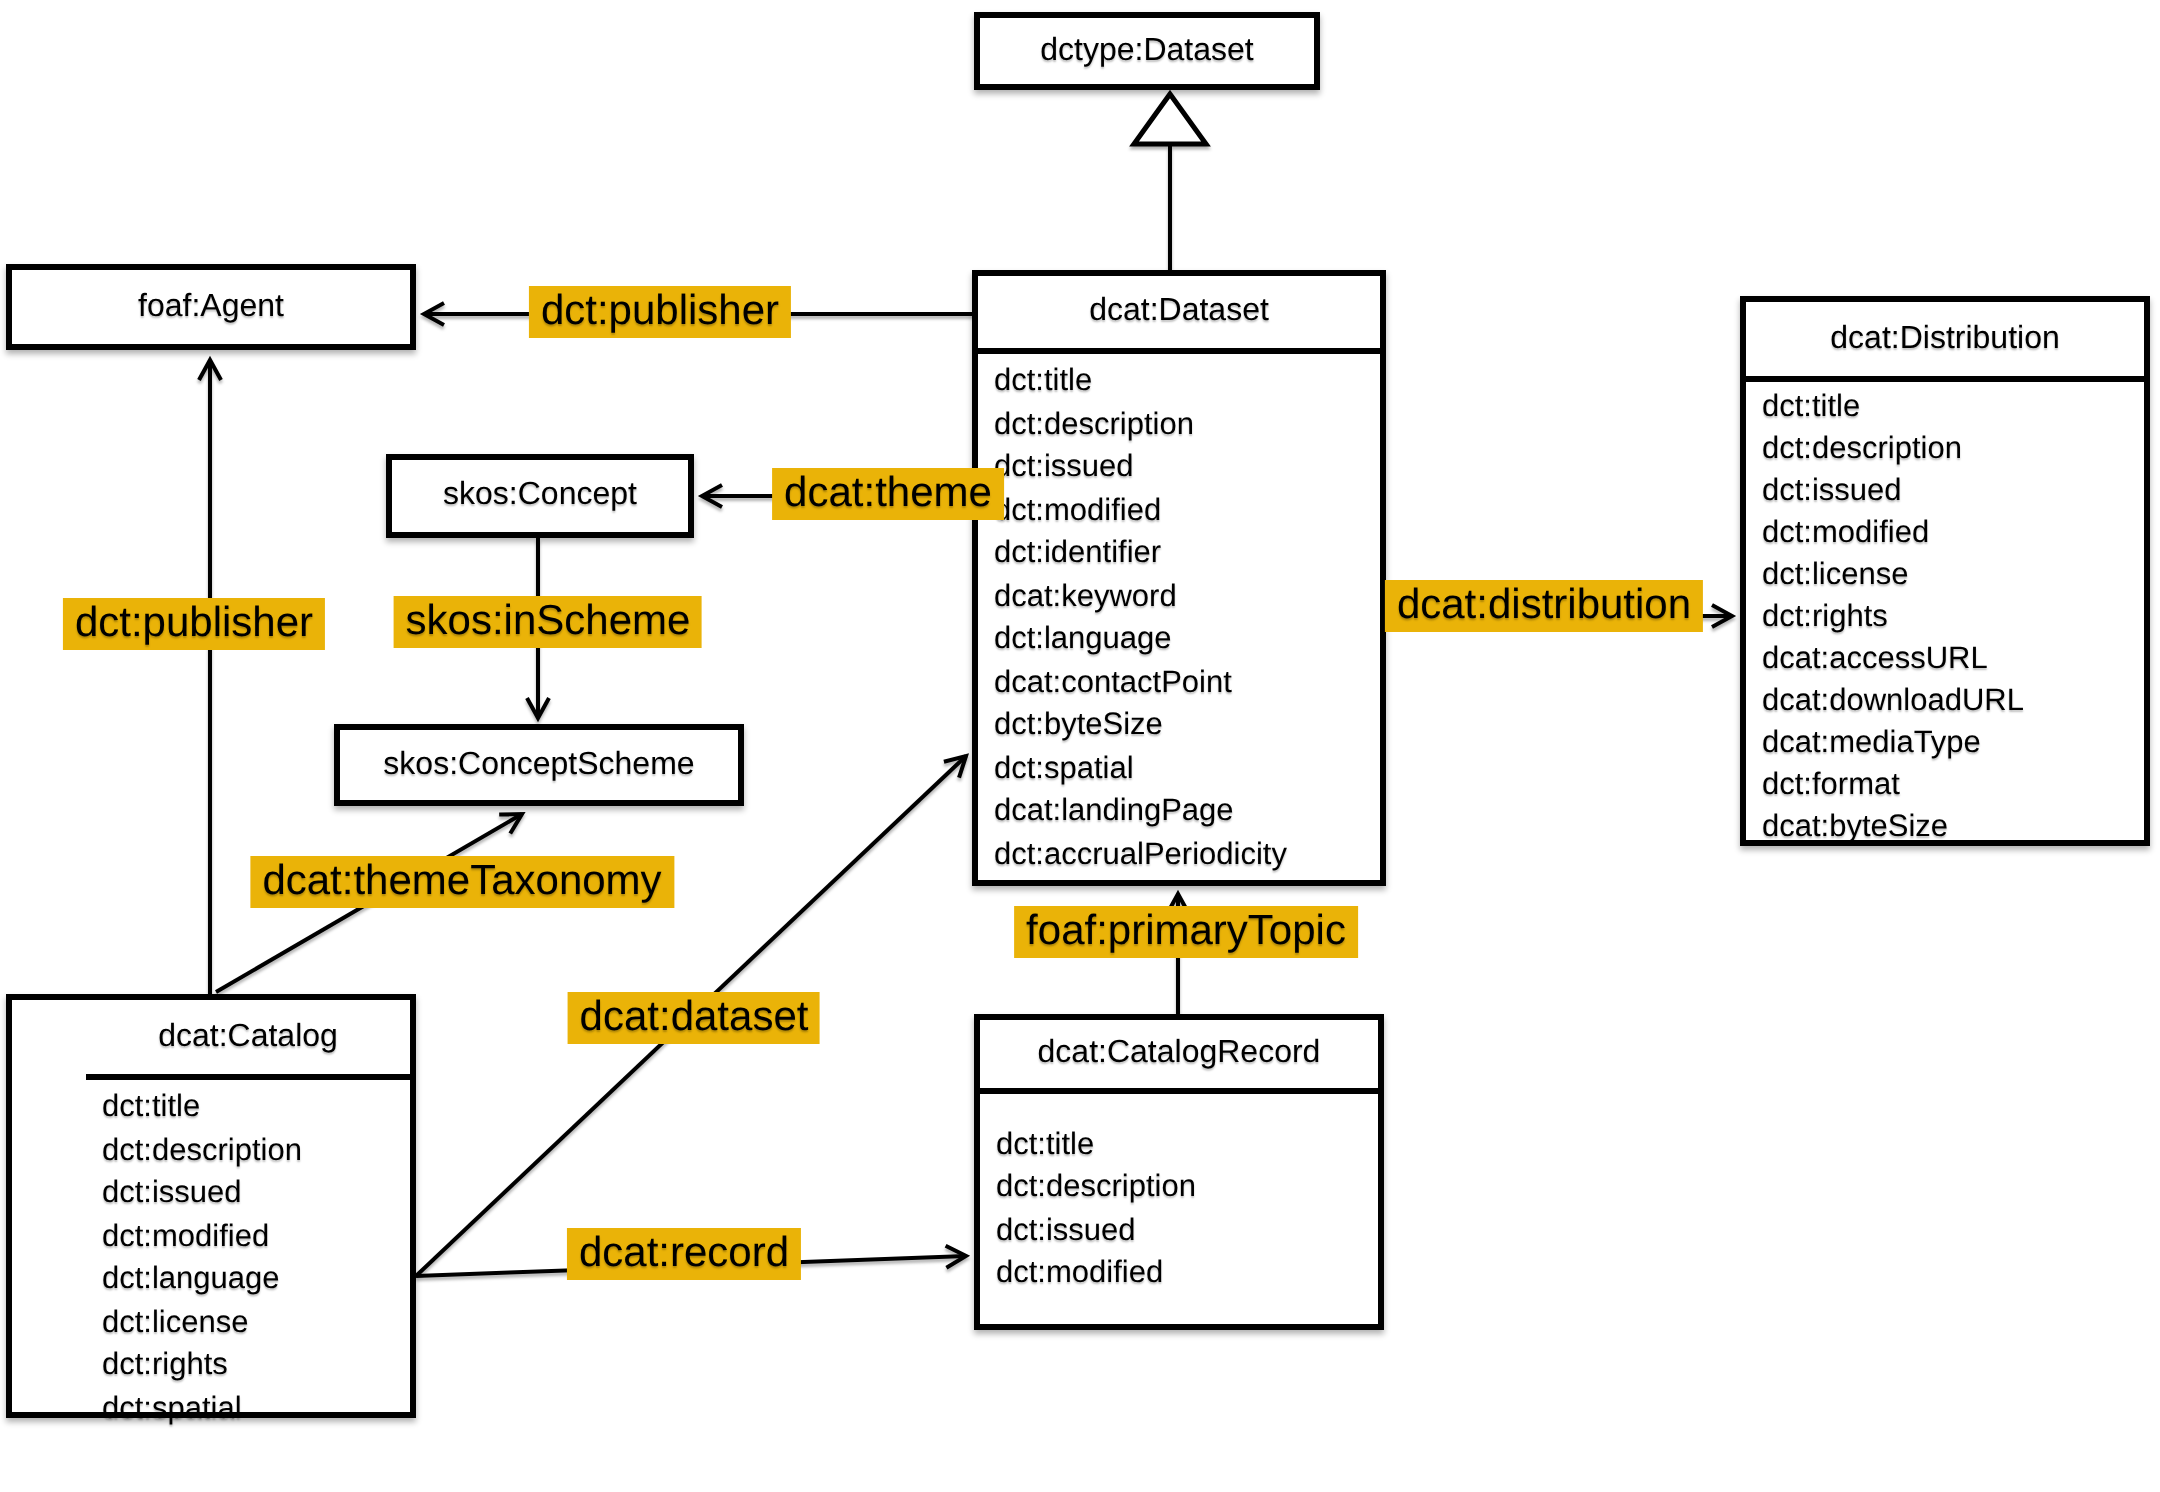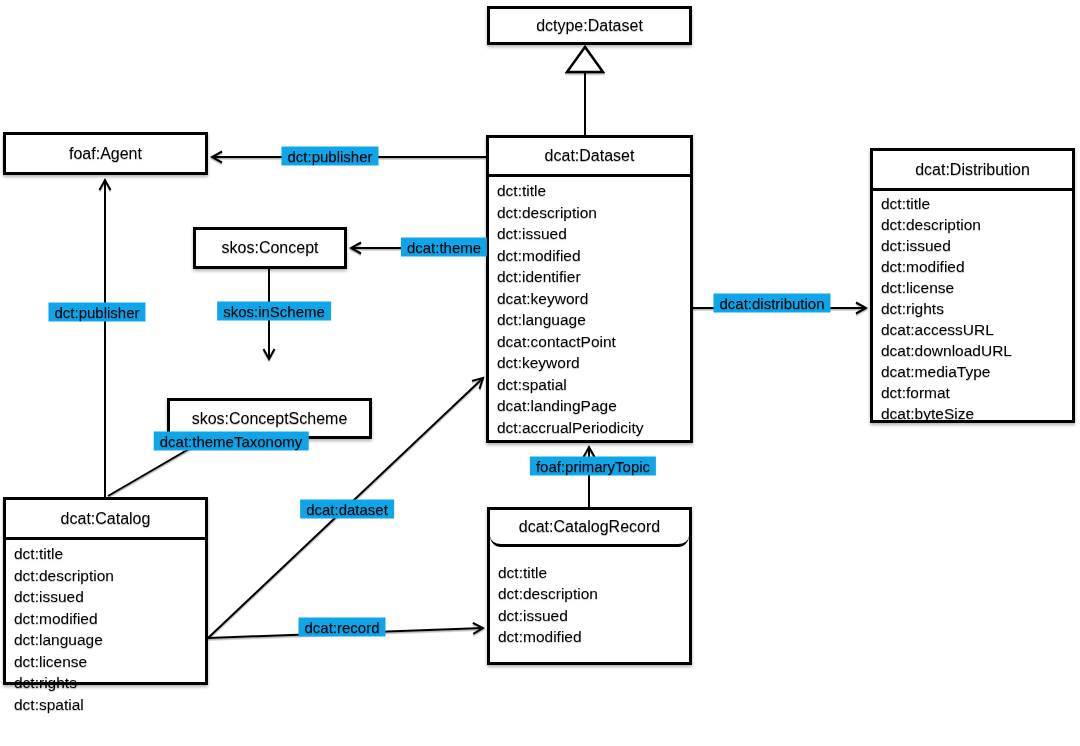--- a/index.html
+++ b/index.html
@@ -20,38 +20,38 @@
     box-sizing:border-box; height:100%;
   }
   .two-comp .uml-title { border-bottom:3px solid #000; }
   .uml-attrs {
     box-sizing:border-box; padding:3px 6px 0 8px; font-size:15.5px;
     line-height:21.5px; text-shadow:0 1px 1px rgba(0,0,0,0.25);
   }
   .uml-attrs.centered { display:flex; flex-direction:column; justify-content:center; padding-top:0; }
 
   
-  #box-dctype-dataset      { left:487px; top:6px;   width:205px; height:39px; }
+  #box-dctype-dataset      { left:487px; top:6px;   width:173px; height:39px; }
   #box-dcat-dataset        { left:486px; top:135px; width:207px; height:308px; }
   #box-dcat-dataset .uml-title { height:39px; }
   #box-foaf-agent          { left:3px;   top:132px; width:205px; height:43px;text-align:right; }
   #box-skos-concept        { left:193px; top:227px; width:154px; height:42px; }
-  #box-skos-conceptscheme  { left:167px; top:362px; width:205px; height:41px;margin-top:36px; }
-  #box-dcat-catalog        { left:3px;   top:497px; width:205px; height:188px; }
+  #box-skos-conceptscheme  { left:167px; top:362px; width:205px; height:41px; }
+  #box-dcat-catalog        { left:3px;   top:497px; width:205px; height:212px;padding-left:37px; }
   #box-dcat-catalog .uml-title { height:40px; }
   #box-dcat-catalogrecord  { left:487px; top:507px; width:205px; height:158px; }
-  #box-dcat-catalogrecord .uml-title { height:37px;border-radius:11px; }
+  #box-dcat-catalogrecord .uml-title { height:37px; }
   #box-dcat-catalogrecord .uml-attrs { height:115px; }
   #box-dcat-distribution   { left:870px; top:148px; width:205px; height:275px; }
   #box-dcat-distribution .uml-title { height:40px; }
   #box-dcat-distribution .uml-attrs { line-height:21px; padding-top:2px; }
 
   .edge-label {
     position:absolute; transform:translate(-50%,-50%);
-    background:#0ea5e9; padding:1px 6px; font-size:15px; white-space:nowrap;
+    background:#eab308; padding:1px 6px; font-size:21px; white-space:nowrap;
     text-shadow:0 1px 1px rgba(0,0,0,0.25);
   }
   #lbl-publisher-h   { left:330px; top:156px; }
   #lbl-publisher-v   { left:97px;  top:312px; }
   #lbl-theme         { left:444px; top:247px; }
   #lbl-inscheme      { left:274px; top:311px; }
   #lbl-themetaxonomy { left:231px; top:441px; }
   #lbl-dataset       { left:347px; top:509px; }
   #lbl-record        { left:342px; top:627px; }
   #lbl-primarytopic  { left:593px; top:466px; }
@@ -94,21 +94,21 @@
     <div class="uml-title">dcat:Dataset</div>
     <div class="uml-attrs">
         <div>dct:title</div>
         <div>dct:description</div>
         <div>dct:issued</div>
         <div>dct:modified</div>
         <div>dct:identifier</div>
         <div>dcat:keyword</div>
         <div>dct:language</div>
         <div>dcat:contactPoint</div>
-        <div>dct:keyword</div>
+        <div>dct:byteSize</div>
         <div>dct:spatial</div>
         <div>dcat:landingPage</div>
         <div>dct:accrualPeriodicity</div>
       </div>
   </div>
 
   <div class="uml-box" id="box-foaf-agent">
     <div class="uml-title">foaf:Agent</div>
   </div>
 

